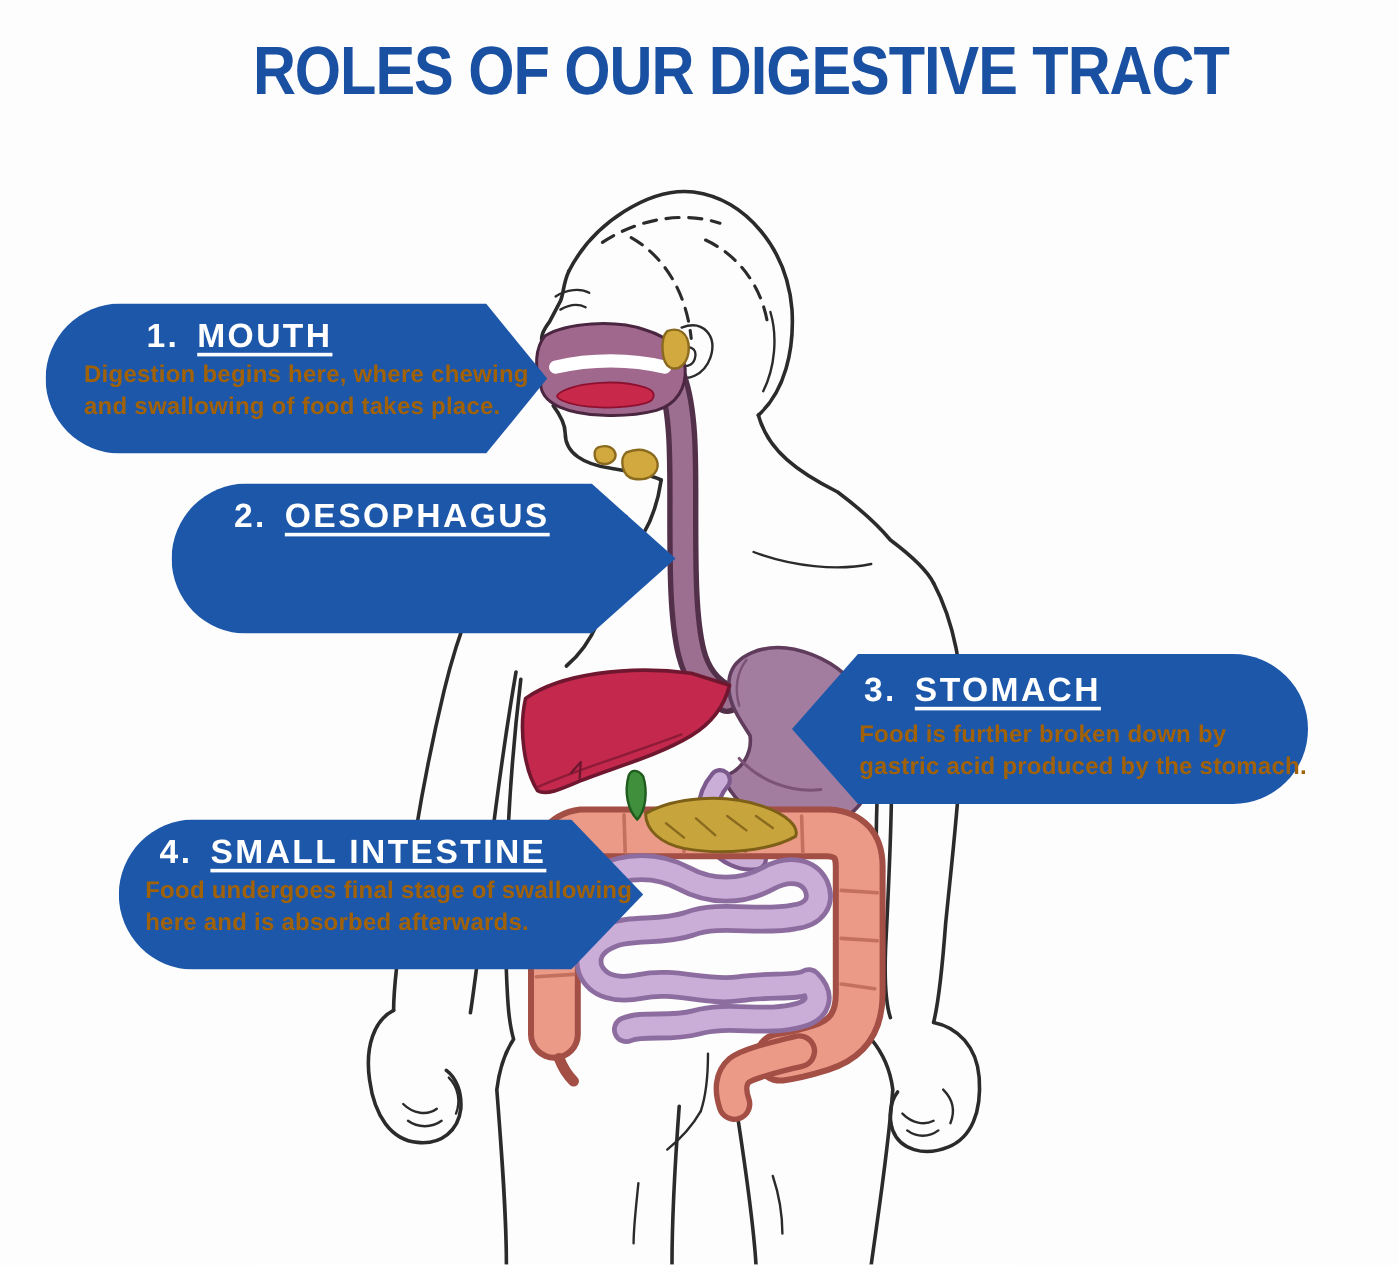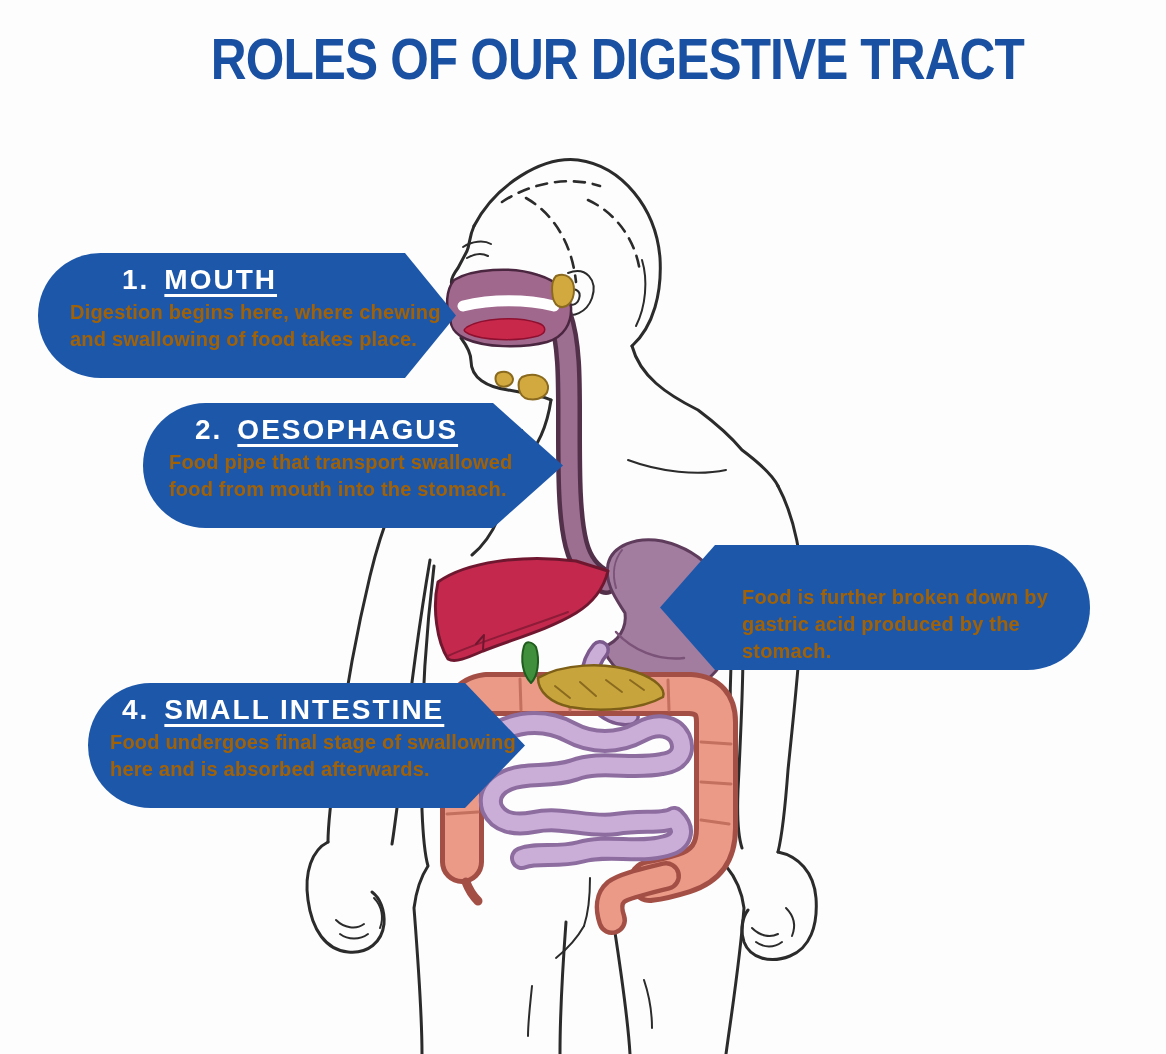--- a/index.html
+++ b/index.html
@@ -28,21 +28,21 @@
     position:absolute;top:11px;color:#fff;font-weight:bold;font-size:28px;
     letter-spacing:2px;white-space:nowrap;
   }
   .c-num{margin-right:15px;}
   .c-name{text-decoration:underline;text-decoration-thickness:3px;text-underline-offset:5px;}
   .c-desc{
     position:absolute;top:46px;color:#a16207;font-weight:bold;font-size:20px;
     line-height:27px;letter-spacing:.2px;white-space:pre-line;
   }
   .co3 .c-head,.co5 .c-head{top:14px;}
-  .co3 .c-desc,.co5 .c-desc{top:39px;margin-left:26px;}
+  .co3 .c-desc,.co5 .c-desc{top:54px;}
 </style>
 </head>
 <body>
 
 <div id="stage">
 
   <div id="title"><span class="squeeze">ROLES OF OUR DIGESTIVE TRACT</span></div>
 
   <svg id="figure" viewBox="0 0 620 924" width="620" height="924">
 
@@ -160,33 +160,32 @@
     <div class="c-head" style="left:84px"><span class="c-num">1.</span><span class="c-name">MOUTH</span></div>
     <div class="c-desc" style="left:32px">Digestion begins here, where chewing
 and swallowing of food takes place.</div>
   </div>
 
   <div class="callout co2" style="left:143px;top:403px;width:420px">
     <svg viewBox="0 0 420 125" width="420" height="125">
       <path d="M 62.5,0 H 350 L 420,62.5 L 350,125 H 62.5 A 62.5,62.5 0 0 1 62.5,0 Z" fill="#1d57aa"></path>
     </svg>
     <div class="c-head" style="left:52px"><span class="c-num">2.</span><span class="c-name">OESOPHAGUS</span></div>
-    <div class="c-desc" style="left:26px">Food pipe that transport swallowed
-food from mouth into the stomach.</div>
   </div>
 
   <div class="callout co3" style="left:660px;top:545px;width:430px">
     <svg viewBox="0 0 430 125" width="430" height="125">
       <path d="M 55,0 H 367.5 A 62.5,62.5 0 0 1 367.5,125 H 55 L 0,62.5 Z" fill="#1d57aa"></path>
     </svg>
+    <div class="c-head" style="left:60px"><span class="c-num">3.</span><span class="c-name">STOMACH</span></div>
     <div class="c-desc" style="left:56px">Food is further broken down by
 gastric acid produced by the stomach.</div>
   </div>
 
-  <div class="callout co4" style="left:88px;top:683px;width:437px">
+  <div class="callout co4" style="left:99px;top:683px;width:437px">
     <svg viewBox="0 0 437 125" width="437" height="125">
       <path d="M 62.5,0 H 377 L 437,62.5 L 377,125 H 62.5 A 62.5,62.5 0 0 1 62.5,0 Z" fill="#1d57aa"></path>
     </svg>
     <div class="c-head" style="left:34px"><span class="c-num">4.</span><span class="c-name">SMALL INTESTINE</span></div>
     <div class="c-desc" style="left:22px">Food undergoes final stage of swallowing
 here and is absorbed afterwards.</div>
   </div>
 
 
 </div>

